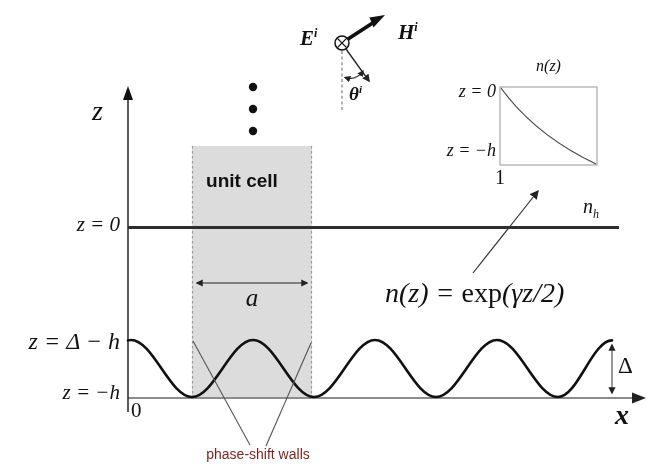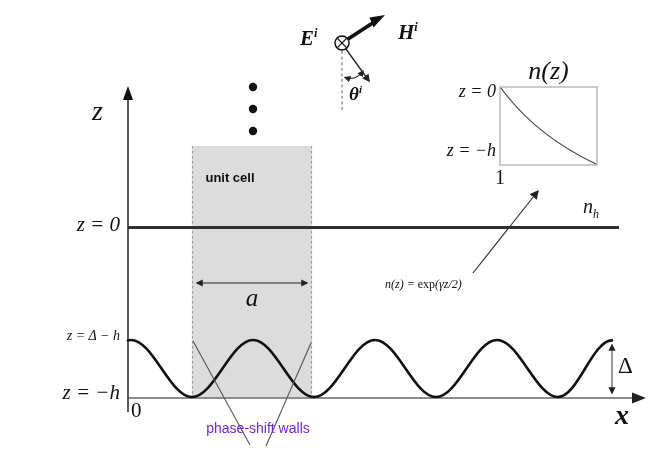--- a/index.html
+++ b/index.html
@@ -79,47 +79,47 @@
     <line x1="473" y1="273" x2="538" y2="191" stroke="#333" stroke-width="1.2" marker-end="url(#ah)"></line>
 
     <line x1="250" y1="445" x2="193" y2="341" stroke="#555" stroke-width="1.1"></line>
     <line x1="266" y1="446" x2="311" y2="343" stroke="#555" stroke-width="1.1"></line>
   </svg>
 
   <span class="lbl math it" style="left:92px;top:96px;font-size:28px;">z</span>
 
   <span class="lbl math it right" style="left:50px;top:213px;width:70px;font-size:21px;">z = 0</span>
 
-  <span class="lbl math it right" style="left:12px;top:328px;width:108px;font-size:14px;">z = Δ − h</span>
+  <span class="lbl math it right" style="left:12px;top:328px;width:108px;font-size:24px;">z = Δ − h</span>
 
   <span class="lbl math it right" style="left:38px;top:381px;width:82px;font-size:21px;">z = −h</span>
 
   <span class="lbl math" style="left:131px;top:399px;font-size:21px;">0</span>
 
   <span class="lbl math it bold" style="left:615px;top:400px;font-size:28px;">x</span>
 
-  <span class="lbl sans bold center" style="left:180px;top:171px;width:100px;font-size:13px;">unit cell</span>
+  <span class="lbl sans bold center" style="left:192px;top:171px;width:100px;font-size:19px;">unit cell</span>
 
   <span class="lbl math it center" style="left:192px;top:284px;width:120px;font-size:25px;">a</span>
 
   <span class="lbl math" style="left:618px;top:353px;font-size:23px;">Δ</span>
 
-  <span class="lbl sans center" style="left:178px;top:421px;width:160px;font-size:14px;color:#6d28d9;">phase-shift walls</span>
+  <span class="lbl sans center" style="left:178px;top:447px;width:160px;font-size:14px;color:#7f1d1d;">phase-shift walls</span>
 
   <span class="lbl math bold" style="left:300px;top:27px;font-size:21px;"><span class="it">E</span><sup>i</sup></span>
 
   <span class="lbl math bold" style="left:388px;top:21px;font-size:21px;margin-left:10px;"><span class="it">H</span><sup>i</sup></span>
 
   <span class="lbl math bold" style="left:349px;top:84px;font-size:19px;"><span class="it">θ</span><sup>i</sup></span>
 
-  <span class="lbl math it center" style="left:500px;top:57px;width:97px;font-size:26px;">n(z)</span>
+  <span class="lbl math it center" style="left:500px;top:57px;width:97px;font-size:16px;">n(z)</span>
 
   <span class="lbl math it right" style="left:427px;top:82px;width:69px;font-size:18px;">z = 0</span>
 
   <span class="lbl math it right" style="left:417px;top:141px;width:79px;font-size:18px;">z = −h</span>
 
   <span class="lbl math" style="left:495px;top:166px;font-size:20px;">1</span>
 
   <span class="lbl math" style="left:583px;top:164px;font-size:20px;margin-top:31px;"><span class="it">n</span><sub>h</sub></span>
 
-  <span class="lbl math" style="left:385px;top:278px;font-size:12px;"><span class="it">n(z) = </span><span class="up">exp</span><span class="it">(γz/2)</span></span>
+  <span class="lbl math" style="left:385px;top:278px;font-size:28px;"><span class="it">n(z) = </span><span class="up">exp</span><span class="it">(γz/2)</span></span>
 
 </div>
 
 </body></html>

